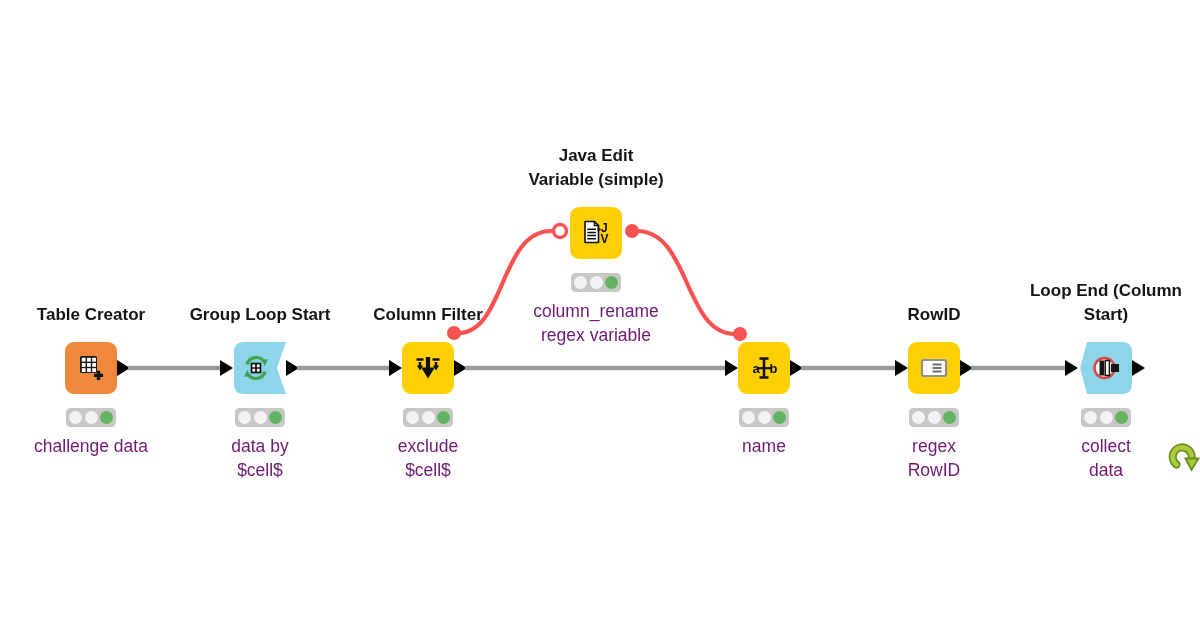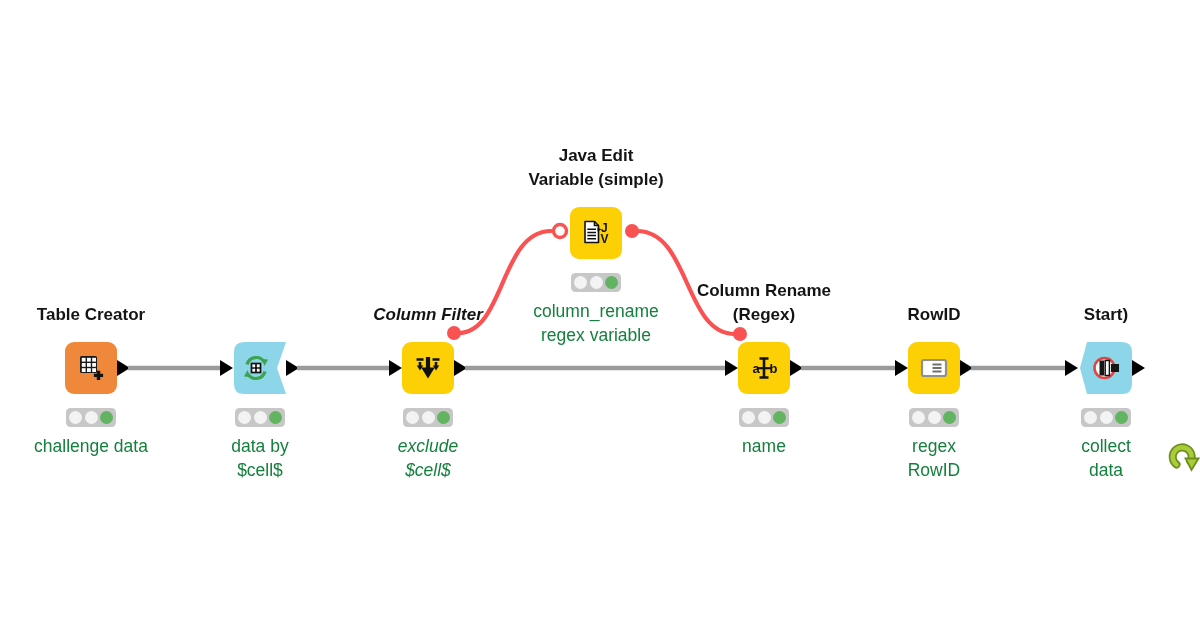--- a/index.html
+++ b/index.html
@@ -10,21 +10,21 @@
   .wires{position:absolute;left:0;top:0;width:1200px;height:630px;}
   .group{position:absolute;width:160px;height:245px;}
   .title{
     position:absolute;left:-30px;right:-30px;top:0;height:49px;
     display:flex;flex-direction:column;justify-content:flex-end;align-items:center;
     font-weight:700;font-size:17px;line-height:24px;text-align:center;color:#141414;
   }
   .label{
     position:absolute;left:-30px;right:-30px;top:156px;
     display:flex;flex-direction:column;align-items:center;
-    font-size:17.5px;line-height:24px;text-align:center;color:#15803d;
+    font-size:17.5px;line-height:24px;text-align:center;color:#701a75;
   }
   .body{
     position:absolute;left:54px;top:64px;width:52px;height:52px;border-radius:9px;
     display:flex;align-items:center;justify-content:center;
   }
   .orange{background:#F0883C;}
   .yellow{background:#FCD005;}
   .loopbody{background:transparent;border-radius:0;}
   .loopbody svg.shape{position:absolute;left:0;top:0;}
   .loopbody svg.icon{position:relative;}
@@ -110,20 +110,24 @@
       <span class="dot off"></span>
       <span class="dot on"></span>
     </div>
     <div class="label">
       <span>challenge data</span>
       <span></span>
     </div>
   </div>
 
   <div class="group" style="left:180px;top:278px;">
+    <div class="title">
+      <span>Group Loop Start</span>
+      <span></span>
+    </div>
     <div class="body loopbody">
       <svg class="shape" width="52" height="52" viewBox="0 0 52 52">
         <path d="M10,0 H52 L43,26 L52,52 H10 Q0,52 0,42 V10 Q0,0 10,0 Z" fill="#8DD6E9"></path>
       </svg>
       <svg class="icon" width="30" height="30" viewBox="0 0 30 30" style="margin-right:8px;">
         <path d="M6,11.5 A9.5,9.5 0 0 1 23.5,9.5" fill="none" stroke="#3FA24D" stroke-width="3.2"></path>
         <polygon points="20.8,6 27,6.5 23.5,13" fill="#3FA24D"></polygon>
         <path d="M24,18.5 A9.5,9.5 0 0 1 6.5,20.5" fill="none" stroke="#3FA24D" stroke-width="3.2"></path>
         <polygon points="9.2,24 3,23.5 6.5,17" fill="#3FA24D"></polygon>
         <rect x="10.5" y="10.5" width="9" height="9" fill="#fff" stroke="#111" stroke-width="1.7"></rect>
@@ -134,21 +138,21 @@
       <span class="dot off"></span>
       <span class="dot off"></span>
       <span class="dot on"></span>
     </div>
     <div class="label">
       <span>data by</span>
       <span>$cell$</span>
     </div>
   </div>
 
-  <div class="group" style="left:348px;top:278px;font-style:italic;">
+  <div class="group" style="left:348px;top:278px;">
     <div class="title">
       <span>Column Filter</span>
       <span></span>
     </div>
     <div class="body yellow">
       <svg class="icon" width="30" height="30" viewBox="0 0 30 30">
         <path d="M15,4 V16" stroke="#111" stroke-width="4.2"></path>
         <polygon points="8.2,14.5 21.8,14.5 15,25.5" fill="#111"></polygon>
         <path d="M3.5,6.5 H10.5 M7,9 V13" stroke="#111" stroke-width="2.6"></path>
         <polygon points="3.8,12.5 10.2,12.5 7,17.5" fill="#111"></polygon>
@@ -187,24 +191,20 @@
       <span class="dot off"></span>
       <span class="dot on"></span>
     </div>
     <div class="label">
       <span>column_rename</span>
       <span>regex variable</span>
     </div>
   </div>
 
   <div class="group" style="left:684px;top:278px;">
-    <div class="title">
-      <span>Column Rename</span>
-      <span>(Regex)</span>
-    </div>
     <div class="body yellow">
       <svg class="icon" width="30" height="30" viewBox="0 0 30 30">
         <path d="M7.5,15.2 H22.5" stroke="#111" stroke-width="2.2"></path>
         <text x="3.5" y="19.5" font-family="Liberation Sans, sans-serif" font-size="13" font-weight="700" fill="#111">a</text>
         <text x="20.5" y="19.5" font-family="Liberation Sans, sans-serif" font-size="13" font-weight="700" fill="#111">b</text>
         <path d="M15,5.5 V24.5 M10.5,5.5 H19.5 M10.5,24.5 H19.5" stroke="#111" stroke-width="2.6"></path>
       </svg>
     </div>
     <div class="status">
       <span class="dot off"></span>
@@ -233,20 +233,21 @@
       <span class="dot on"></span>
     </div>
     <div class="label">
       <span>regex</span>
       <span>RowID</span>
     </div>
   </div>
 
   <div class="group" style="left:1026px;top:278px;">
     <div class="title">
+      <span>Loop End (Column</span>
       <span>Start)</span>
     </div>
     <div class="body loopbody">
       <svg class="shape" width="52" height="52" viewBox="0 0 52 52">
         <path d="M7,0 H42 Q52,0 52,10 V42 Q52,52 42,52 H7 L0,26 Z" fill="#8DD6E9"></path>
       </svg>
       <svg class="icon" width="30" height="30" viewBox="0 0 30 30">
         <circle cx="13.5" cy="15" r="10" fill="#fff" stroke="#E24444" stroke-width="2.6"></circle>
         <rect x="8.5" y="7.5" width="4.6" height="15" fill="#161616"></rect>
         <rect x="14.2" y="7.5" width="4.2" height="15" fill="#fff" stroke="#161616" stroke-width="1.5"></rect>

